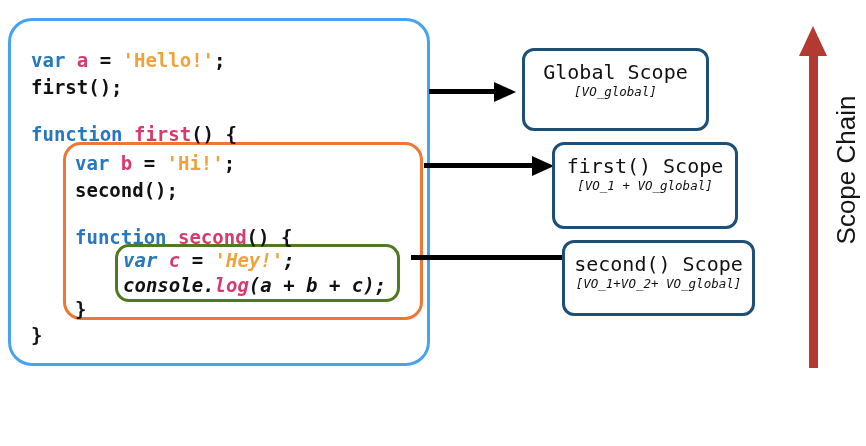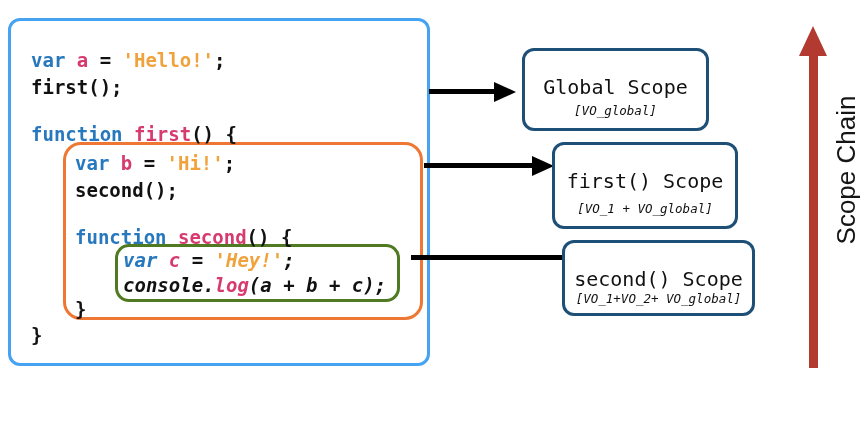--- a/index.html
+++ b/index.html
@@ -2,41 +2,41 @@
 <html style="--keyword: #2878BE; --name: #D63A6F; --string: #F0A33C; --plain: #111111; --blue-box: #45A3F2; --orange-box: #ED7733; --green-box: #507A21; --scope-box: #1E5077; --black-arrow: #000000; --red-arrow: #B23A31;"><head>
 <meta charset="utf-8">
 <style>
   html,body{margin:0;padding:0;background:#ffffff;}
   #canvas{position:relative;width:866px;height:446px;background:#ffffff;overflow:hidden;
           font-family:"Liberation Sans",sans-serif;}
 
   
   .codebox{box-sizing:border-box;background:transparent;}
   #code-root{position:absolute;left:8px;top:18px;width:422px;height:348px;
-             border:3px solid var(--blue-box,#45A3F2);border-radius:12px;
+             border:3px solid var(--blue-box,#45A3F2);border-radius:24px;
              padding:26px 0 0 20px;}
   .codebox.orange{margin:-6px 4px 0 32px;border:3px solid var(--orange-box,#ED7733);
                   border-radius:18px;padding:5px 12px 0 9px;}
   .codebox.green{margin:-7px 8px 0 40px;border:3px solid var(--green-box,#507A21);
                  border-radius:14px;padding:1px 0 1px 5px;font-style:italic;}
   .code-line{font-family:"DejaVu Sans Mono","Liberation Mono",monospace;font-weight:bold;
              font-size:19px;line-height:27px;white-space:pre;color:var(--plain,#111);}
   .codebox.green .code-line{line-height:25px;}
   .gap{height:20px;}
   .close-second{line-height:15px;}
   .close-first{line-height:27px;margin-top:2px;}
   .tok-kw{color:var(--keyword,#2878BE);}
   .tok-nm{color:var(--name,#D63A6F);}
   .tok-st{color:var(--string,#F0A33C);}
   .tok-pl{color:var(--plain,#111);}
 
   
   .scopebox{position:absolute;box-sizing:border-box;border:3px solid var(--scope-box,#1E5077);
             border-radius:12px;background:#fff;display:flex;flex-direction:column;
-            align-items:center;justify-content:space-between;padding:24px 6px 10px;}
+            align-items:center;padding:9px 6px 10px;}
   .scope-title{font-family:"DejaVu Sans Mono","Liberation Mono",monospace;font-size:20px;
                color:#111;white-space:nowrap;}
   .scope-vo{font-family:"DejaVu Sans Mono","Liberation Mono",monospace;font-size:12.5px;
             color:#111;white-space:nowrap;font-style:italic;}
   #scope-global{left:522px;top:48px;width:187px;height:83px;}
   #scope-first{left:552px;top:142px;width:186px;height:87px;}
   #scope-second{left:562px;top:240px;width:193px;height:76px;}
 
   
   .shaft{position:absolute;height:5px;background:var(--black-arrow,#000);}

